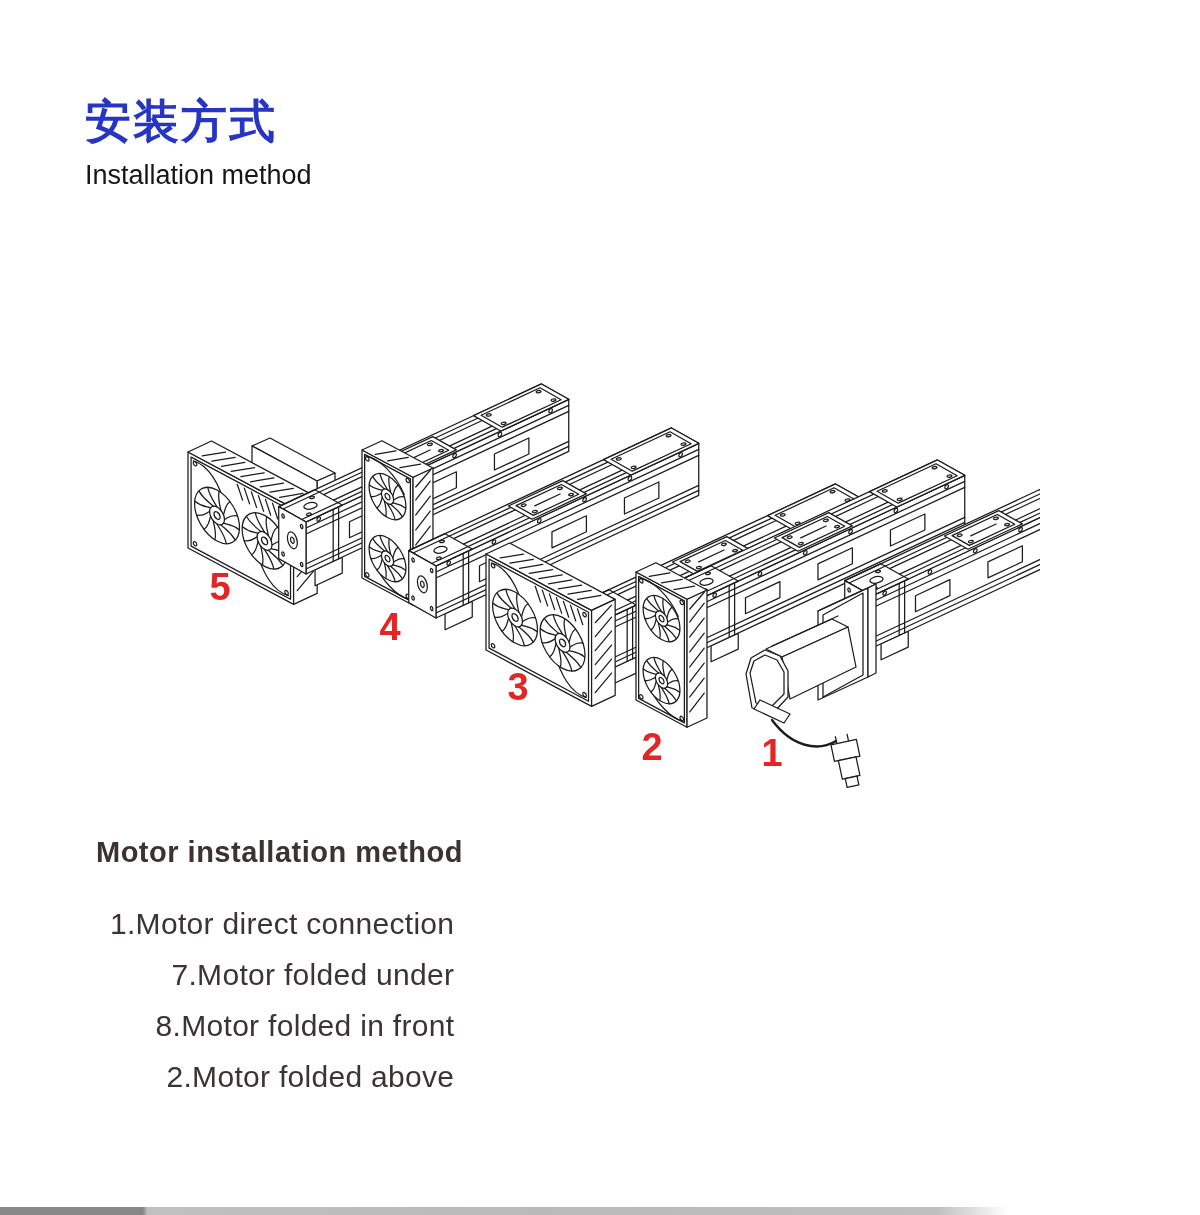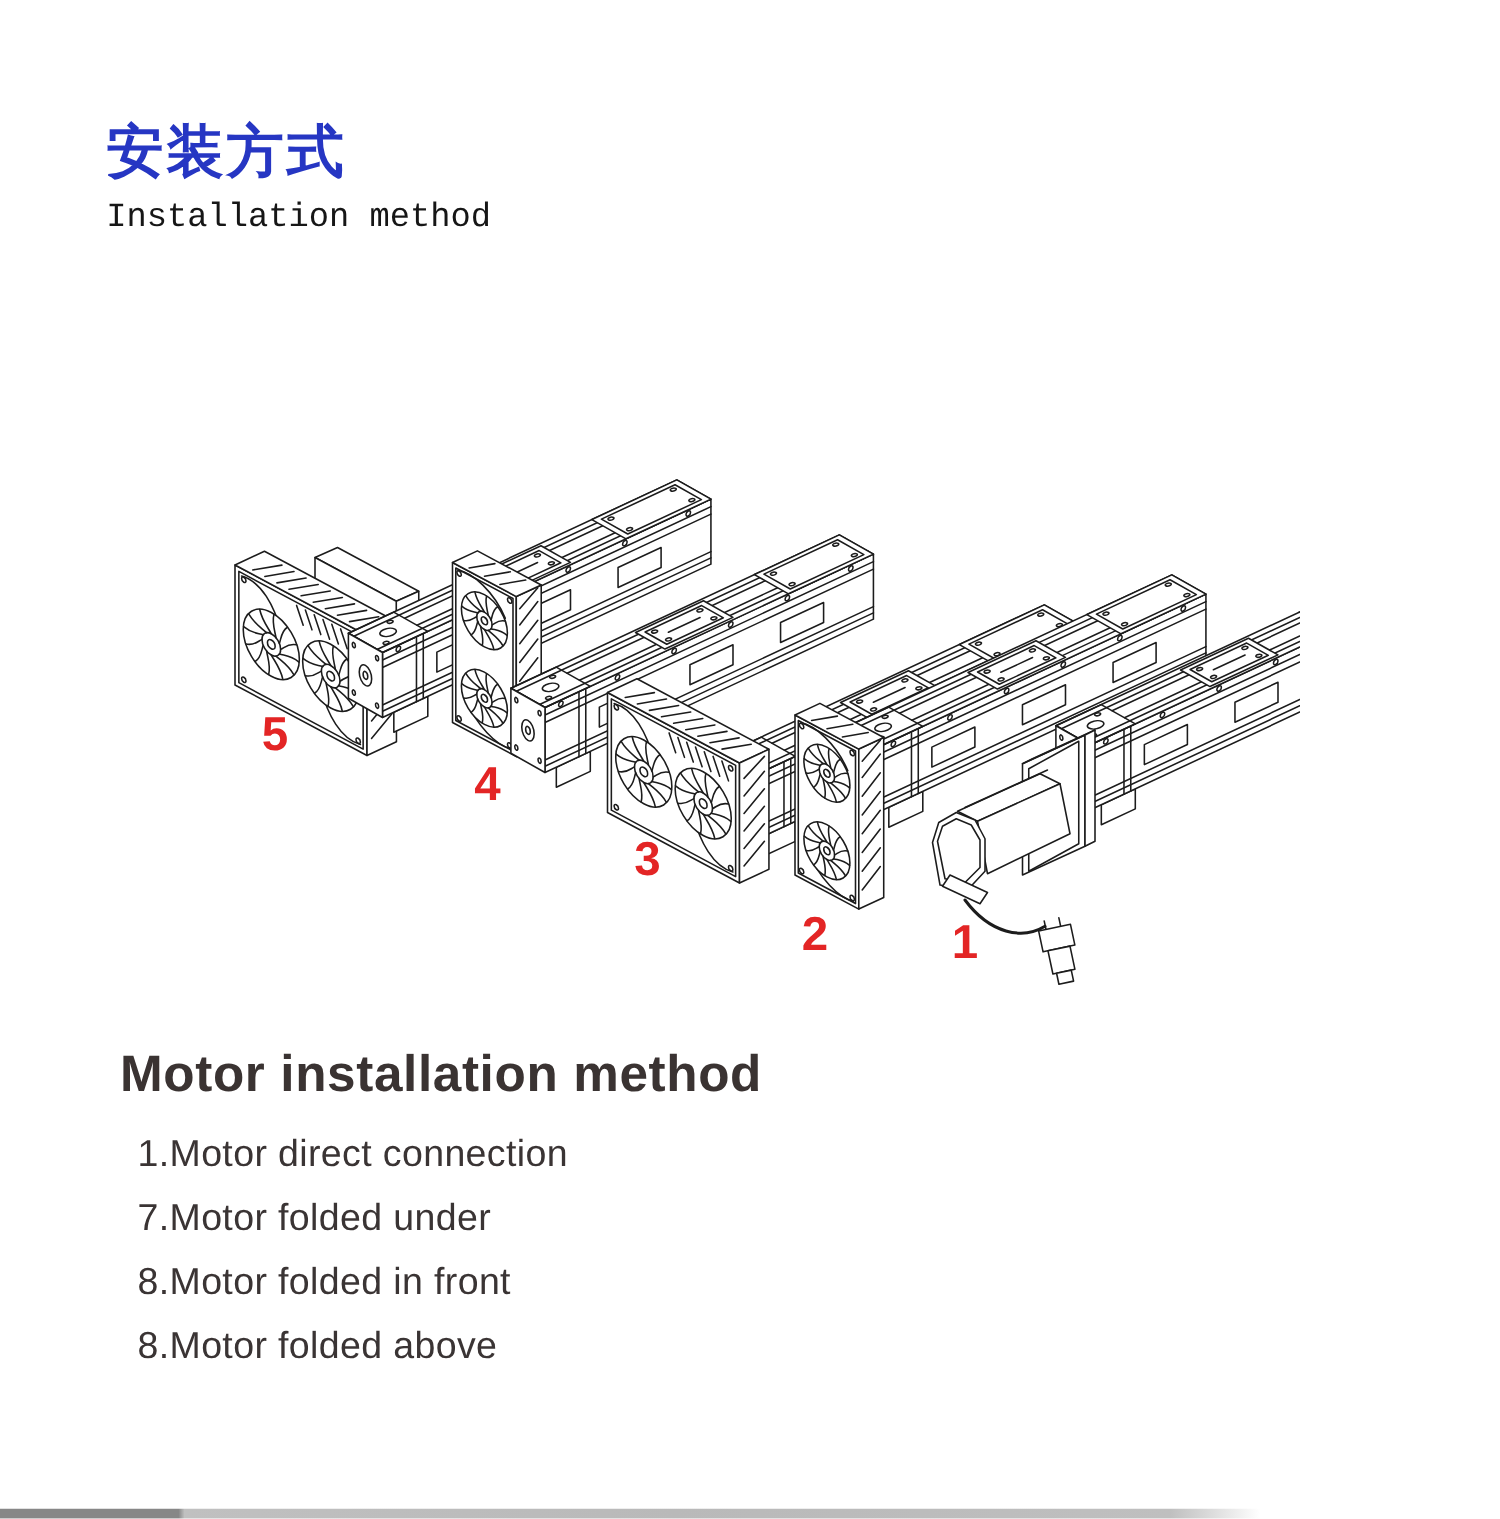--- a/index.html
+++ b/index.html
@@ -1,26 +1,26 @@
 <!DOCTYPE html>
 <html><head>
 <meta charset="utf-8">
 <style>
   html,body{margin:0;padding:0;background:#ffffff;}
   #page{position:relative;width:1040px;height:1215px;background:#ffffff;overflow:hidden;
         font-family:"Liberation Sans","DejaVu Sans",sans-serif;}
   .zh-title{position:absolute;left:85px;top:96px;font-size:46px;font-weight:700;
             color:#2636c3;letter-spacing:2px;line-height:1.1;}
   .en-sub{position:absolute;left:85px;top:160px;font-size:27px;font-weight:400;
-          color:#161616;letter-spacing:0px;font-family:Liberation Mono, monospace;}
-  .section-heading{position:absolute;left:96px;top:836px;font-size:41px;font-weight:700;
+          color:#161616;letter-spacing:0px;}
+  .section-heading{position:absolute;left:96px;top:836px;font-size:29px;font-weight:700;
           color:#3a3332;letter-spacing:0.5px;}
   .method-list{position:absolute;left:110px;top:898px;font-size:30px;color:#3a3434;
           letter-spacing:0.3px;}
-  .method-list .item{line-height:51px;white-space:nowrap;}
+  .method-list .item{line-height:51px;white-space:nowrap;text-align:right;}
   #diagram{position:absolute;left:0;top:0;width:1200px;height:1215px;}
   #diagram line,#diagram path,#diagram rect,#diagram circle,#diagram polygon{
       stroke:#1c1c1c;stroke-width:1.25;fill:none;vector-effect:non-scaling-stroke;
       stroke-linejoin:round;stroke-linecap:round;}
   #diagram .f{fill:#ffffff;}
   #diagram .cable{stroke-width:2.4;}
   #diagram text{stroke:none;fill:#e32525;font-family:"Liberation Sans","DejaVu Sans",sans-serif;
       font-size:38px;font-weight:700;text-anchor:middle;}
   .bottom-strip{position:absolute;left:0;top:1207px;width:1200px;height:8px;
       background:linear-gradient(90deg,#878787 0,#878787 11.9%,#c0c0c0 12.3%,#b9b9b9 45%,
@@ -243,17 +243,17 @@
     <text x="652" y="760">2</text>
     <text x="772" y="766">1</text>
   </svg>
 
   <div class="section-heading">Motor installation method</div>
 
   <div class="method-list">
     <div class="item">1.Motor direct connection</div>
     <div class="item">7.Motor folded under</div>
     <div class="item">8.Motor folded in front</div>
-    <div class="item">8.Motor folded above</div>
+    <div class="item">2.Motor folded above</div>
   </div>
 
   <div class="bottom-strip"></div>
 </div>
 
 </body></html>

